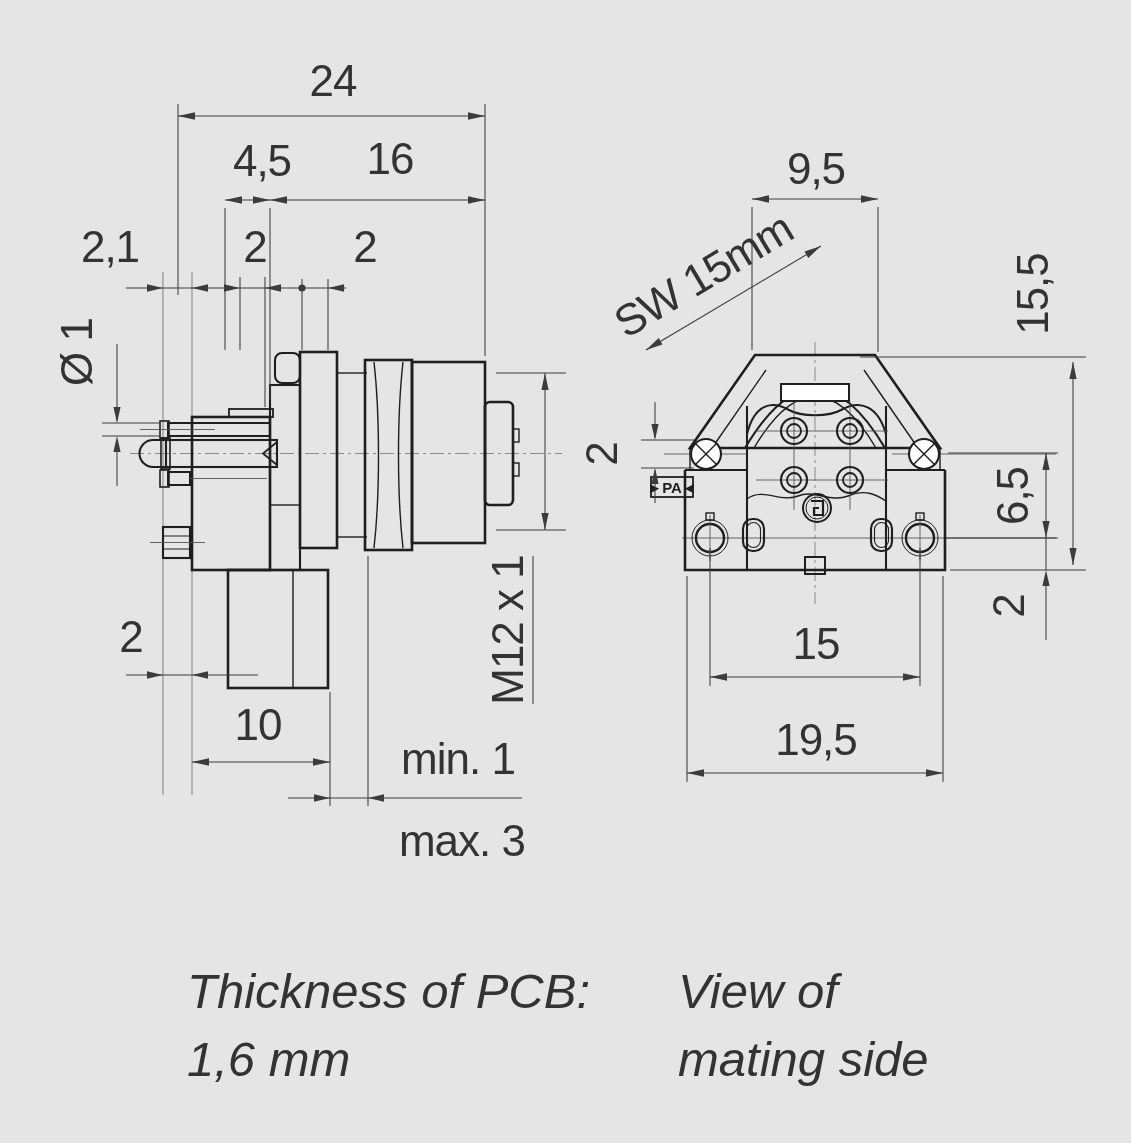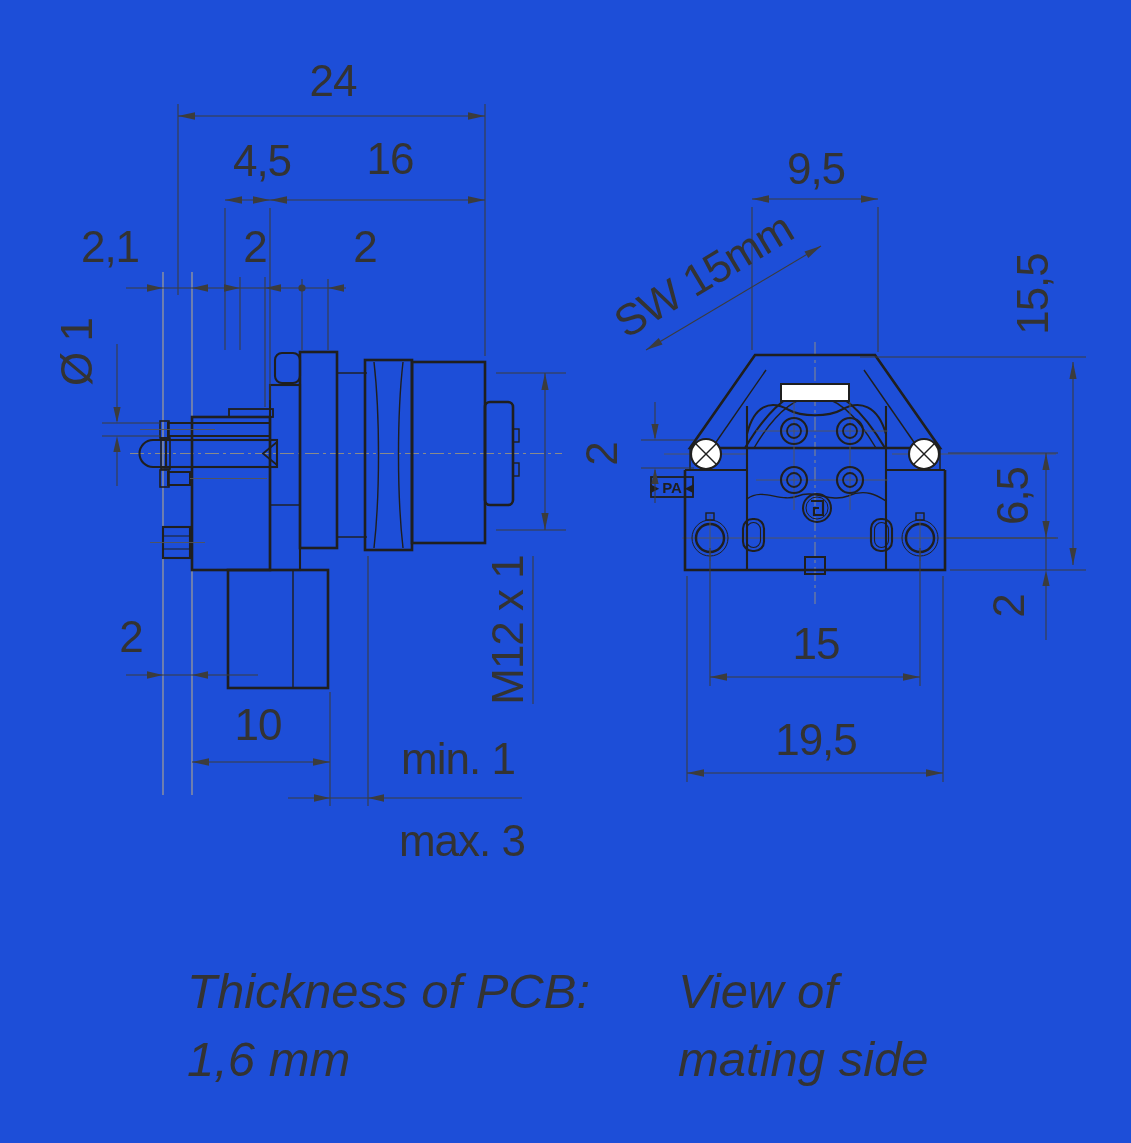--- a/index.html
+++ b/index.html
@@ -1,16 +1,16 @@
 <!DOCTYPE html>
 <html><head>
 <meta charset="utf-8">
 <style>
   html,body{margin:0;padding:0;background:#ffffff;}
-  .canvas-wrap{width:1131px;height:1143px;background:#1d4ed8;position:relative;overflow:hidden;}
+  .canvas-wrap{width:1131px;height:1143px;background:#e5e5e5;position:relative;overflow:hidden;}
   svg{display:block;}
   .edge   {stroke:#1f1f1f;fill:none;}
   .edge-b {stroke:#1f1f1f;stroke-width:2.6;fill:none;}
   .edge-m {stroke:#1f1f1f;stroke-width:2.1;fill:none;}
   .edge-t {stroke:#1f1f1f;stroke-width:1.4;fill:none;}
   .dim    {stroke:#3c3c3c;stroke-width:1.05;fill:none;}
   .arr    {fill:#3c3c3c;stroke:none;}
   .thinln {stroke:#555;stroke-width:0.9;fill:none;}
   .gray   {stroke:#9a9a9a;stroke-width:1.3;fill:none;}
   .cline  {stroke:#8a8a8a;stroke-width:1;fill:none;stroke-dasharray:14 4 3 4;}

